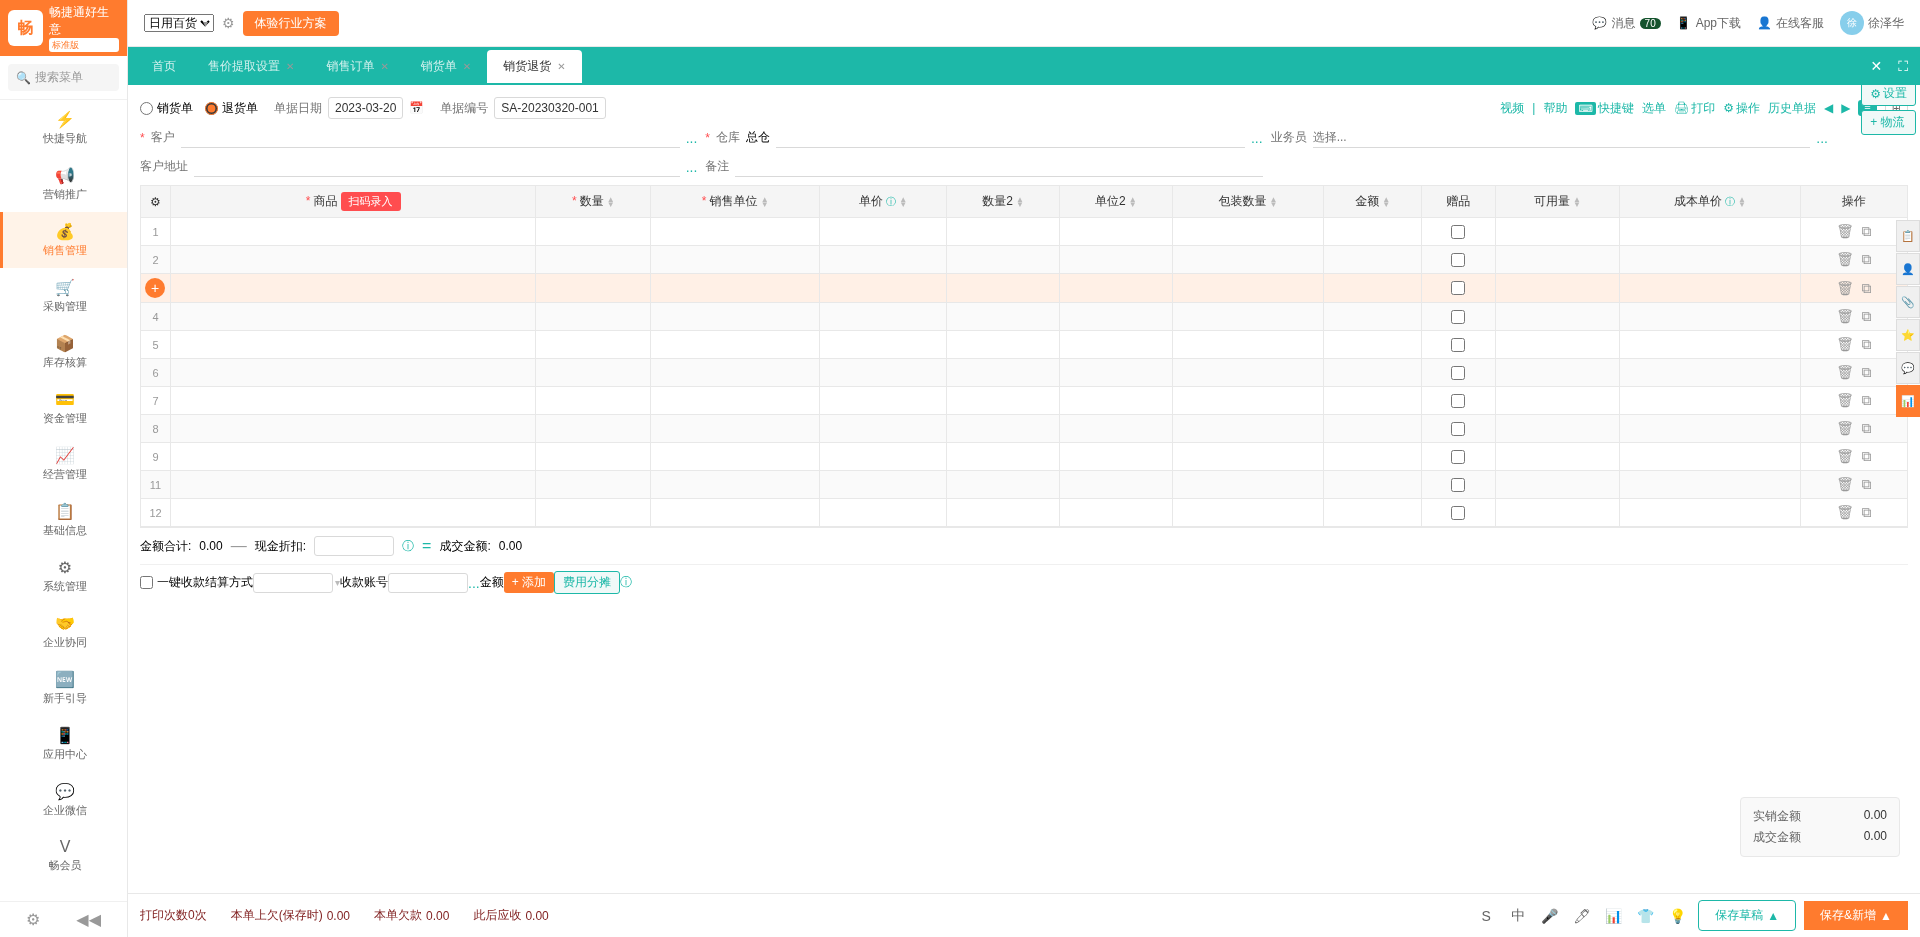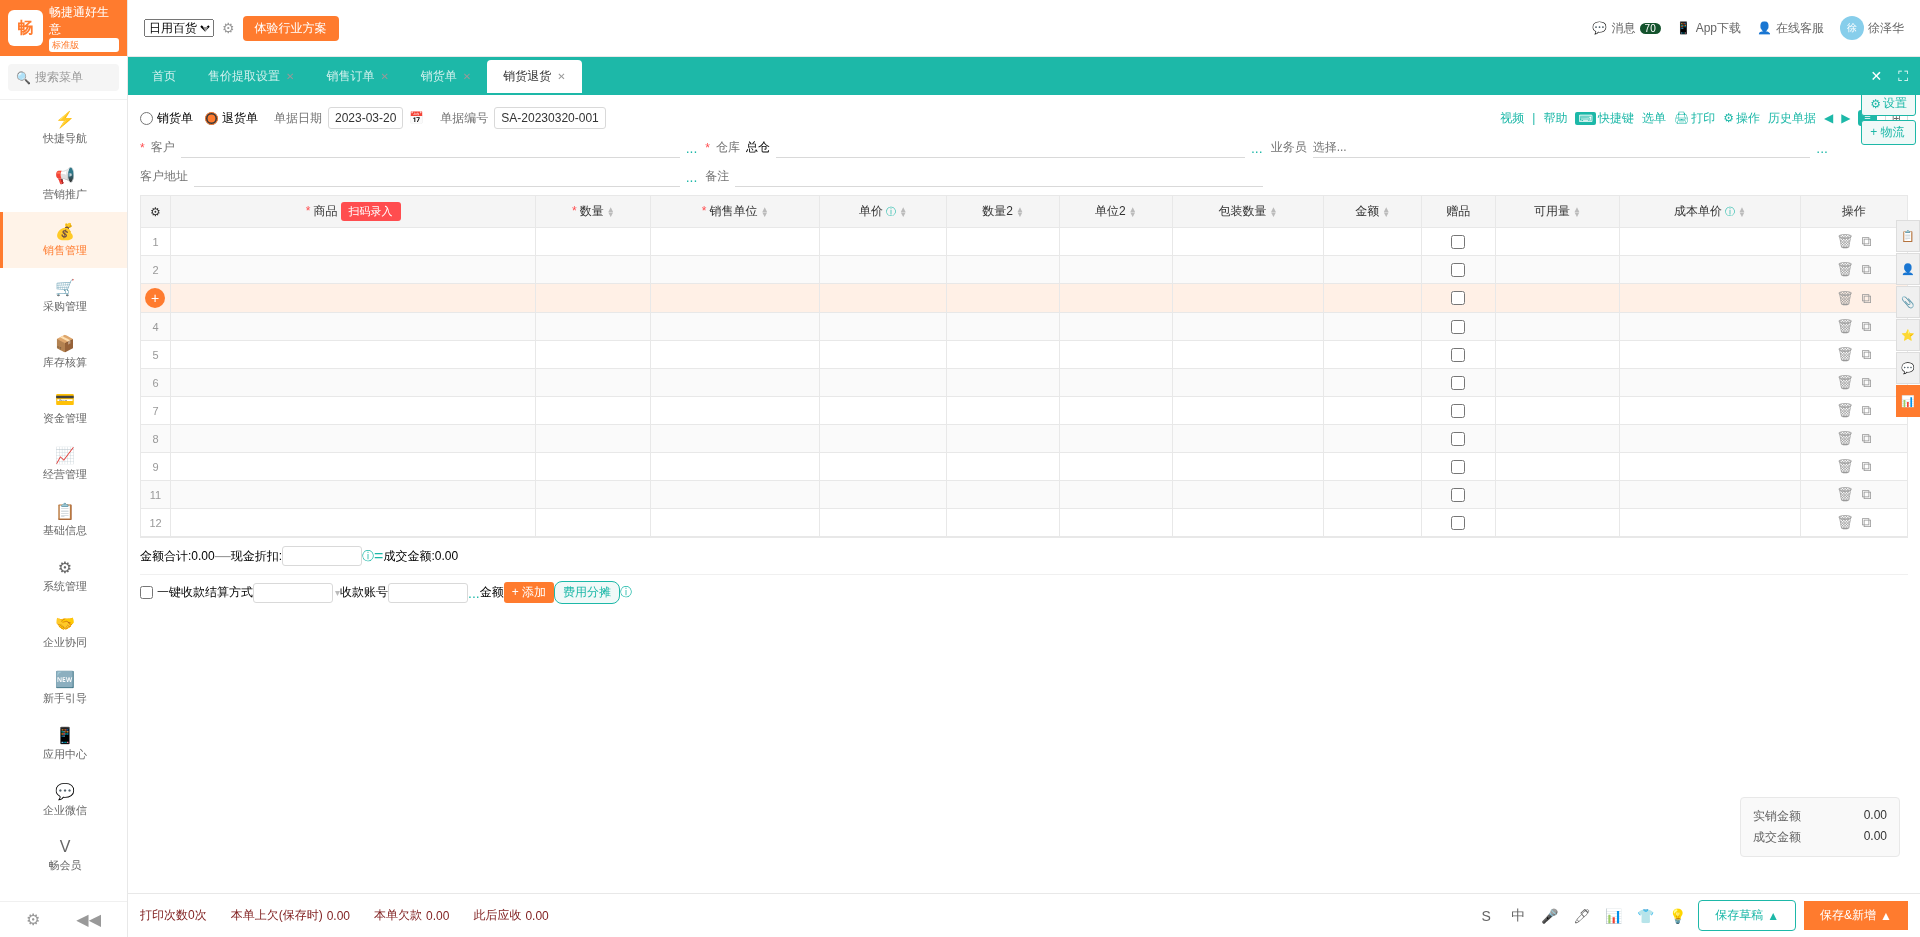--- a/index.html
+++ b/index.html
@@ -22,21 +22,21 @@
     .sidebar-item-icon { font-size: 16px; margin-bottom: 2px; }
     .sidebar-item-label { font-size: 11px; }
 
     .sidebar-bottom { padding: 8px; border-top: 1px solid #f0f0f0; display: flex; justify-content: space-around; }
     .sidebar-bottom-btn { background: none; border: none; color: #999; cursor: pointer; font-size: 16px; }
 
     
     .main { flex: 1; display: flex; flex-direction: column; overflow: hidden; }
 
     
-    .topbar { background: #fff; border-bottom: 1px solid #e8e8e8; padding: 0 16px; height: 57px; display: flex; align-items: center; justify-content: space-between; }
+    .topbar { background: #fff; border-bottom: 1px solid #e8e8e8; padding: 0 16px; height: 47px; display: flex; align-items: center; justify-content: space-between; }
     .topbar-left { display: flex; align-items: center; gap: 8px; }
     .topbar-daily-wrap { position: relative; display: inline-flex; align-items: center; }
     .topbar-daily-wrap::after { content: '▾'; position: absolute; right: 6px; pointer-events: none; color: #999; font-size: 10px; }
     .topbar-settings-btn { background: none; border: none; color: #999; cursor: pointer; font-size: 14px; }
     .topbar-experience { background: #ff7b2e; color: #fff; border: none; border-radius: 4px; padding: 4px 12px; cursor: pointer; font-size: 12px; }
     .topbar-right { display: flex; align-items: center; gap: 16px; color: #666; }
     .topbar-right-item { display: flex; align-items: center; gap: 4px; cursor: pointer; }
     .topbar-badge { background: #14532d; color: #fff; border-radius: 10px; padding: 0 5px; font-size: 10px; min-width: 18px; text-align: center; }
     .topbar-avatar { width: 24px; height: 24px; background: #87ceeb; border-radius: 50%; display: flex; align-items: center; justify-content: center; color: #fff; font-size: 10px; }
 
@@ -80,21 +80,21 @@
     
     .table-action-btn { background: none; border: none; color: #999; cursor: pointer; font-size: 14px; padding: 0 2px; }
 
     
     .add-row-btn { background: #ff7b2e; color: #fff; border: none; border-radius: 50%; width: 20px; height: 20px; cursor: pointer; font-size: 14px; display: flex; align-items: center; justify-content: center; line-height: 1; }
 
     
     .scan-btn { background: #ff4d4f; color: #fff; border: none; border-radius: 3px; padding: 2px 8px; cursor: pointer; font-size: 11px; }
 
     
-    .bottom-summary { border-top: 1px solid #e8e8e8; padding: 8px 0; display: flex; align-items: center; flex-wrap: wrap; }
+    .bottom-summary { border-top: 1px solid #e8e8e8; padding: 8px 0; display: flex; align-items: center; gap: 8px; flex-wrap: wrap; }
     .summary-minus { color: #999; font-size: 16px; }
     .summary-equals { color: #1db8a8; font-size: 16px; }
 
     
     .payment-row { display: flex; align-items: center; padding: 6px 0; border-top: 1px solid #f0f0f0; }
     .payment-checkbox { display: flex; align-items: center; gap: 4px; }
 
     
     .bottom-bar { border-top: 1px solid #e8e8e8; padding: 6px 12px; display: flex; align-items: center; gap: 8px; background: #fff; }
     .bottom-bar-info { display: flex; gap: 24px; color: #7f1d1d; flex: 1; }
@@ -714,21 +714,21 @@
       <span>结算方式</span>
       <div style="display:inline-flex;align-items:center;gap:2px;">
         <input type="text" style="width: 80px; border: 1px solid rgb(217, 217, 217); border-radius: 3px; padding: 2px 6px;">
         <span style="color:#bbb;font-size:10px;">▾</span>
       </div>
       <span>收款账号</span>
       <input type="text" style="width: 80px; border: 1px solid rgb(217, 217, 217); border-radius: 3px; padding: 2px 6px;">
       <span class="field-dots">...</span>
       <span>金额</span>
       <button style="background:#ff7b2e;color:#fff;border:none;border-radius:3px;padding:2px 8px;cursor:pointer;">+ 添加</button>
-      <button style="background:#f0f9f8;color:#1db8a8;border:1px solid #1db8a8;border-radius:8px;padding:2px 8px;cursor:pointer;">费用分摊</button>
+      <button style="background:#f0f9f8;color:#1db8a8;border:1px solid #1db8a8;border-radius:3px;padding:2px 8px;cursor:pointer;">费用分摊</button>
       <span style="color:#1db8a8;cursor:pointer;">ⓘ</span>
 
       <div class="right-summary">
         <div class="right-summary-row">
           <span class="right-summary-label">实销金额</span>
           <span class="right-summary-value">0.00</span>
         </div>
         <div class="right-summary-row">
           <span class="right-summary-label">成交金额</span>
           <span class="right-summary-value">0.00</span>

